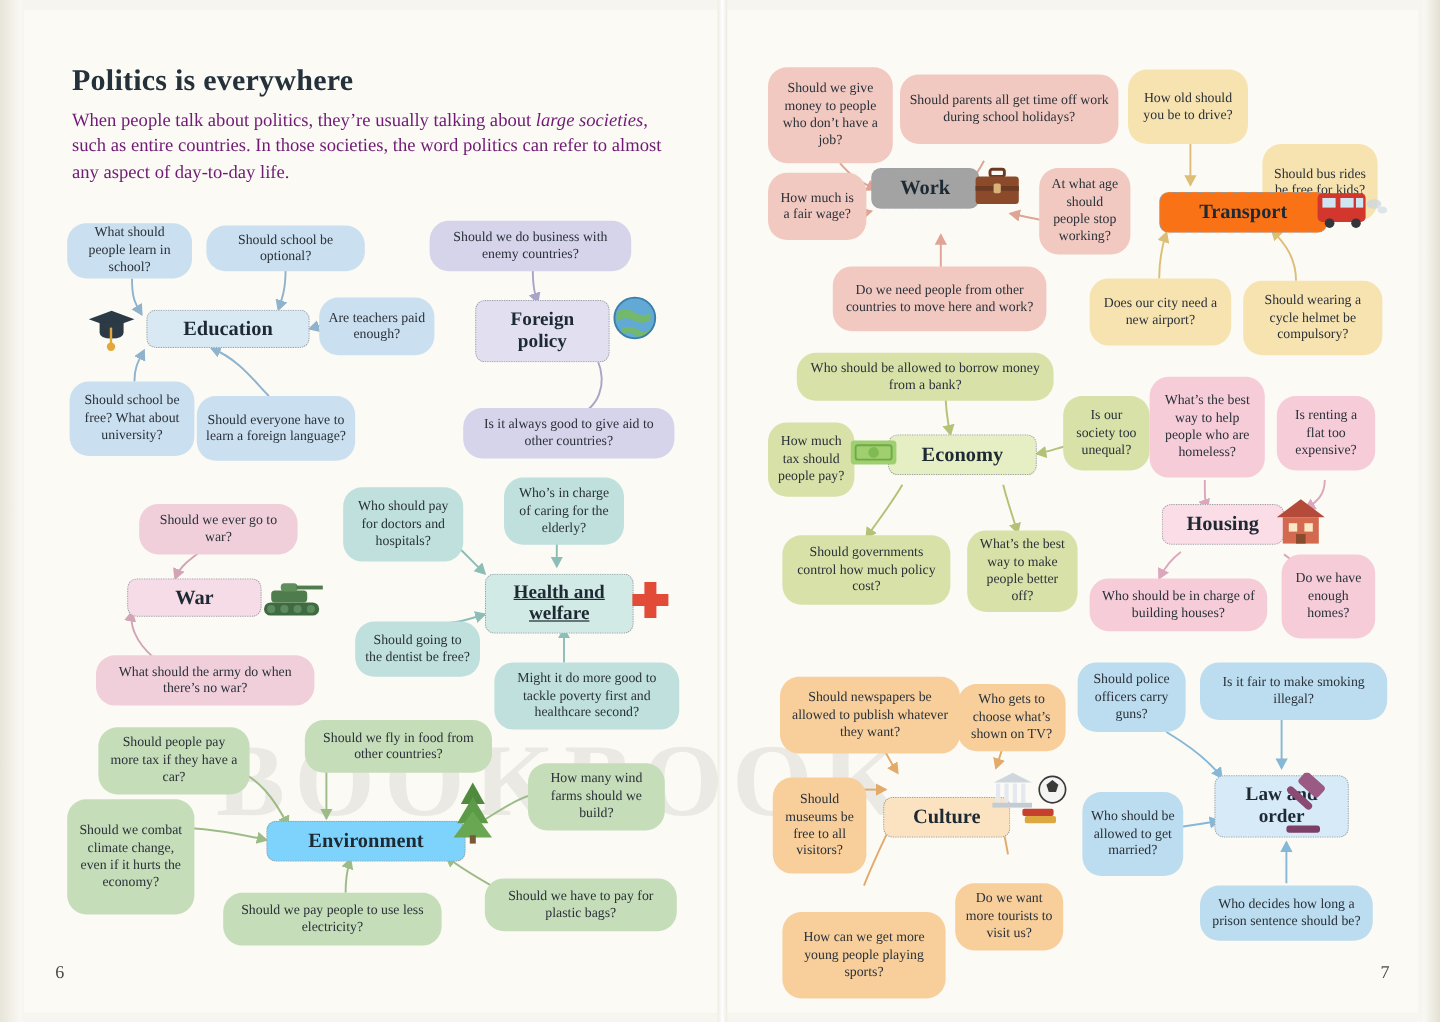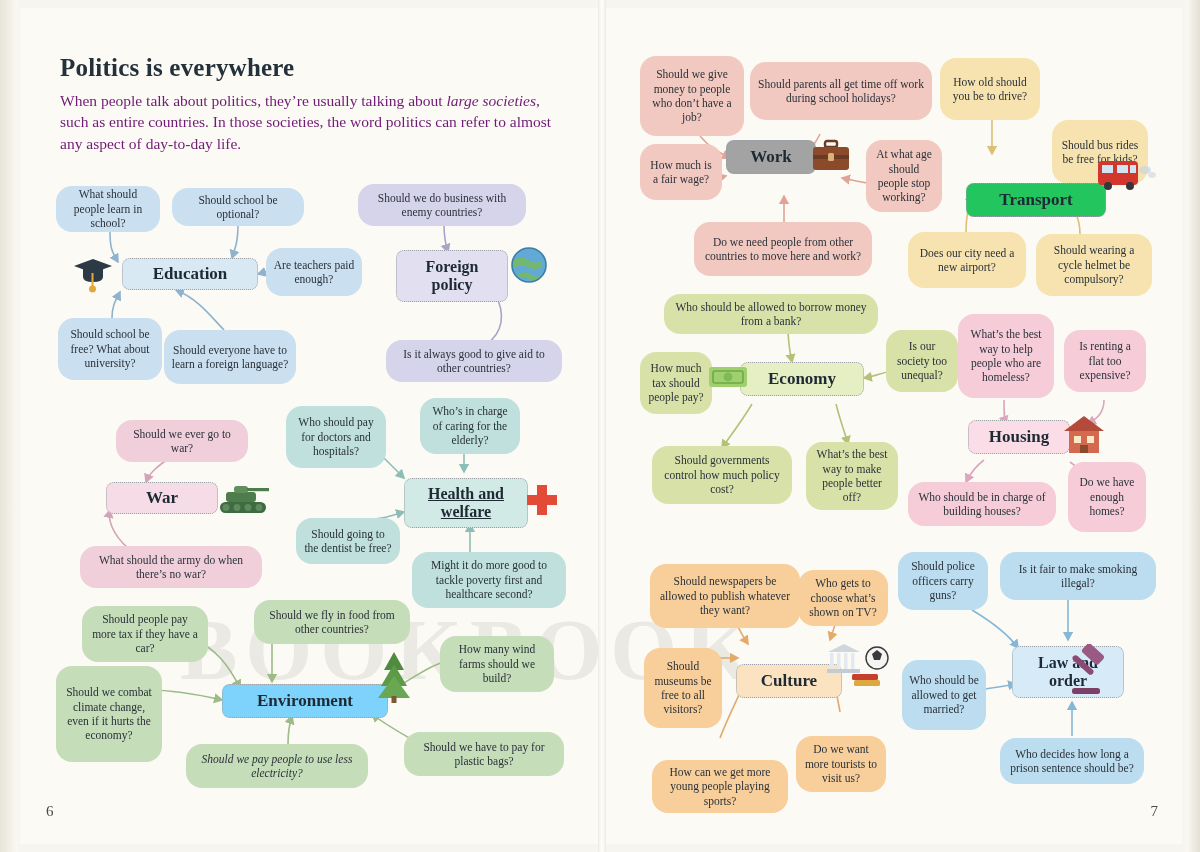--- a/index.html
+++ b/index.html
@@ -164,21 +164,21 @@
   .c-rose   { background: #f5ccd8; }
   .c-orange { background: #f8cf9b; margin-top: 24px; }
   .c-skyblue{ background: #bcdcef; }
 
   .cat.c-blue, .cat.c-blue-d { background: #d9e9f4; }
   .cat.c-purple { background: #e2e0f0; }
   .cat.c-pink { background: #f6dce6; }
   .cat.c-teal { background: #d2eae6; }
   .cat.c-green { background: #7dd3fc; }
   .cat.c-red { background: #a3a3a3; }
-  .cat.c-yellow { background: #22c55e; margin-top: 23px; }
+  .cat.c-yellow { background: #f97316; }
   .cat.c-olive { background: #e6eec4; }
   .cat.c-rose { background: #fbdde7; }
   .cat.c-orange { background: #fbe2c1; }
   .cat.c-skyblue { background: #d6eaf7; }
 </style>
 </head>
 <body>
 
 <div id="page">
   <div class="page-sheet page-left"></div>
@@ -349,21 +349,21 @@
   <div class="icon" style="left:524px; top:482px; width:36px; height:36px;">
     <svg width="36" height="36" viewBox="0 0 36 36">
       <path d="M13 3 h10 v10 h10 v10 h-10 v10 h-10 v-10 h-10 v-10 h10 z" fill="#e24b38"></path>
     </svg>
   </div>
 
   <div class="bubble c-green" style="left:82px; top:606px; width:126px; height:56px;">Should people pay more tax if they have a car?</div>
   <div class="bubble c-green" style="left:254px; top:600px; width:156px; height:44px;">Should we fly in food from other countries?</div>
   <div class="bubble c-green" style="left:440px; top:636px; width:114px; height:56px;">How many wind farms should we build?</div>
   <div class="bubble c-green" style="left:56px; top:666px; width:106px; height:96px;">Should we combat climate change, even if it hurts the economy?</div>
-  <div class="bubble c-green" style="left:186px; top:744px; width:182px; height:44px;font-style:italic;">Should we pay people to use less electricity?</div>
+  <div class="bubble c-green" style="left:186px; top:744px; width:182px; height:44px;">Should we pay people to use less electricity?</div>
   <div class="bubble c-green" style="left:404px; top:732px; width:160px; height:44px;">Should we have to pay for plastic bags?</div>
   <div class="cat c-green" style="left:222px; top:684px; width:166px; height:34px;">
     <span class="lbl">Environment</span>
   </div>
   <div class="icon" style="left:374px; top:648px; width:40px; height:56px;">
     <svg width="40" height="56" viewBox="0 0 40 56">
       <path d="M20 4 L30 22 H10 Z" fill="#4f8a3f"></path>
       <path d="M20 16 L33 38 H7 Z" fill="#5c9a48"></path>
       <path d="M20 28 L36 50 H4 Z" fill="#69a753"></path>
       <rect x="17.5" y="48" width="5" height="7" fill="#7a5a36"></rect>
@@ -436,21 +436,21 @@
       <rect x="9" y="19" width="30" height="22" fill="#d36a4f"></rect>
       <rect x="14" y="24" width="7" height="7" fill="#fbe8c9"></rect>
       <rect x="27" y="24" width="7" height="7" fill="#fbe8c9"></rect>
       <rect x="20" y="33" width="8" height="8" fill="#8a4a2c"></rect>
     </svg>
   </div>
 
   <div class="bubble c-orange" style="left:650px; top:540px; width:150px; height:64px;">Should newspapers be allowed to publish whatever they want?</div>
   <div class="bubble c-orange" style="left:798px; top:546px; width:90px; height:56px;">Who gets to choose what’s shown on TV?</div>
   <div class="bubble c-orange" style="left:644px; top:624px; width:78px; height:80px;">Should museums be free to all visitors?</div>
-  <div class="bubble c-orange" style="left:652px; top:736px; width:136px; height:53px;">How can we get more young people playing sports?</div>
+  <div class="bubble c-orange" style="left:652px; top:736px; width:136px; height:72px;">How can we get more young people playing sports?</div>
   <div class="bubble c-orange" style="left:796px; top:712px; width:90px; height:56px;">Do we want more tourists to visit us?</div>
   <div class="cat c-orange" style="left:736px; top:640px; width:106px; height:34px;">
     <span class="lbl">Culture</span>
   </div>
   <div class="icon" style="left:824px; top:638px; width:74px; height:52px;">
     <svg width="74" height="52" viewBox="0 0 74 52">
       <path d="M20 6 L36 14 H4 Z" fill="#cfd7dd"></path>
       <rect x="6" y="15" width="3.5" height="16" fill="#e3e9ee"></rect>
       <rect x="13" y="15" width="3.5" height="16" fill="#e3e9ee"></rect>
       <rect x="20" y="15" width="3.5" height="16" fill="#e3e9ee"></rect>

